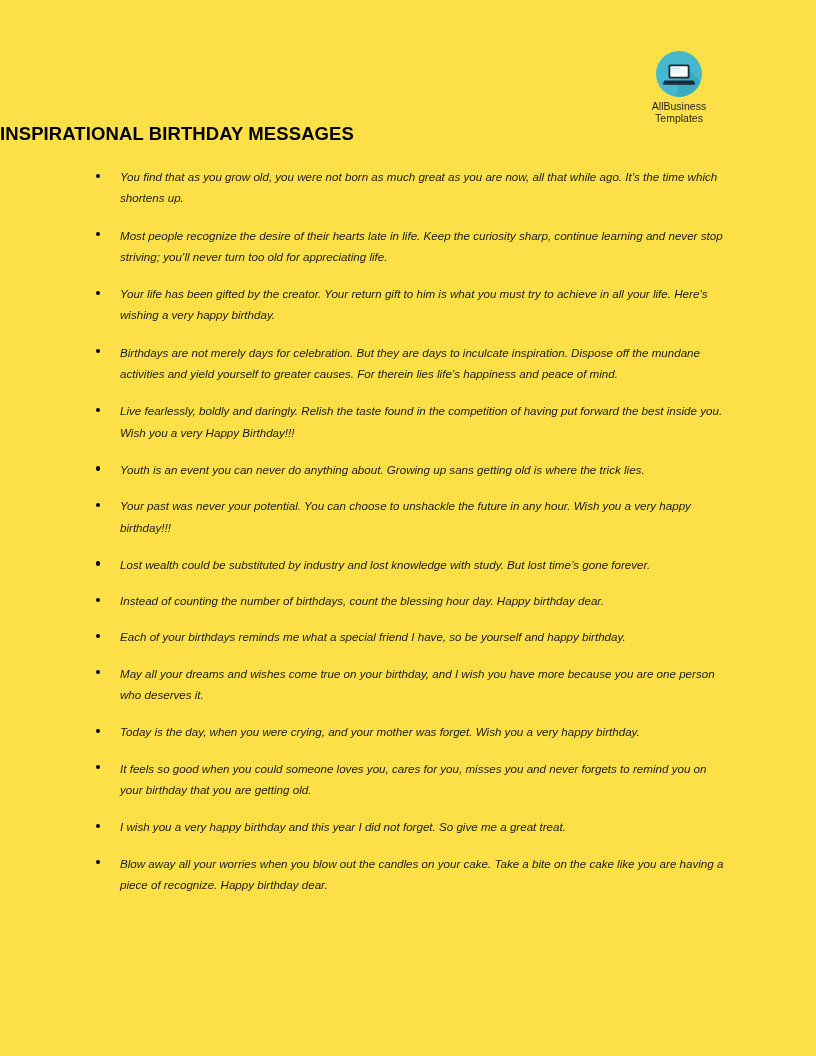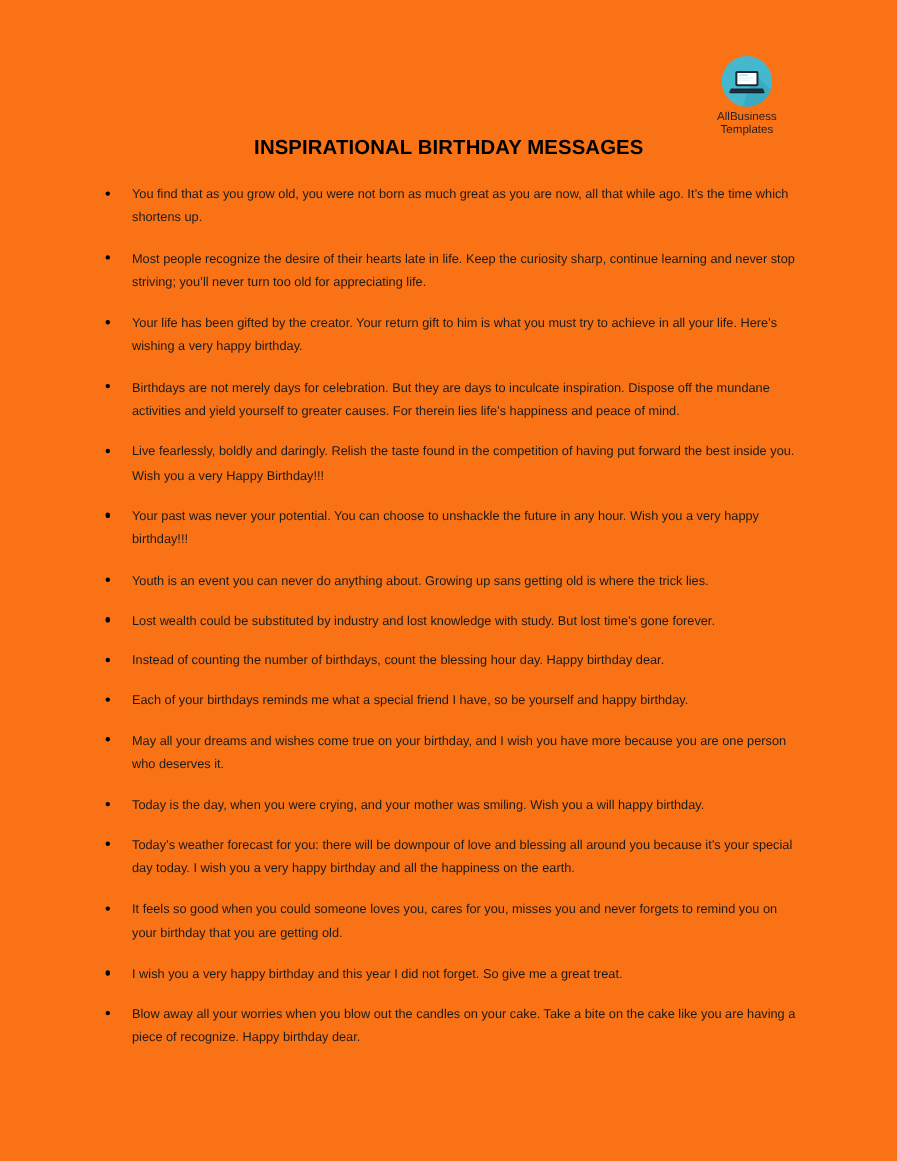--- a/index.html
+++ b/index.html
@@ -14,21 +14,21 @@
     overflow: hidden;
     font-family: "Liberation Sans", sans-serif;
     color: #000000;
     position: relative;
   }
 
   .page {
     position: relative;
     width: 816px;
     height: 1056px;
-    background: #f97316;
+    background: #fde047;
     box-sizing: border-box;
     padding-left: 16px;
   }
 
   
   .logo-block {
     position: absolute;
     top: 50px;
     left: 640px;
     width: 78px;
@@ -49,21 +49,20 @@
     letter-spacing: 0px;
     white-space: nowrap;
   }
 
   
   .doc-title {
     position: absolute;
     top: 111px;
     left: 0;
     width: 816px;
-    text-align: center;
     font-family: "Liberation Sans", sans-serif;
     font-size: 18.5px;
     font-weight: bold;
     letter-spacing: 0.1px;
     color: #000000;
   }
 
   
   .messages {
     position: absolute;
@@ -88,20 +87,21 @@
     left: 4px;
     top: 7.5px;
     width: 4.2px;
     height: 4.2px;
     background: #000000;
     border-radius: 50%;
     display: block;
   }
   .msg-item .msg-text {
     display: block;
+    font-style: italic;
   }
   
   .msg-item.tall {
     margin-bottom: 16px;
   }
 </style>
 </head>
 <body>
 
 <div class="page">
@@ -149,51 +149,47 @@
         <span class="msg-text">Your life has been gifted by the creator. Your return gift to him is what you must try to achieve in all your life. Here’s wishing a very happy birthday.</span>
       </li>
       <li class="msg-item tall">
         <span class="bullet-dot"></span>
         <span class="msg-text">Birthdays are not merely days for celebration. But they are days to inculcate inspiration. Dispose off the mundane activities and yield yourself to greater causes. For therein lies life’s happiness and peace of mind.</span>
       </li>
       <li class="msg-item tall">
         <span class="bullet-dot"></span>
         <span class="msg-text">Live fearlessly, boldly and daringly. Relish the taste found in the competition of having put forward the best inside you. Wish you a very Happy Birthday!!!</span>
       </li>
+      <li class="msg-item">
+        <span class="bullet-dot"></span>
+        <span class="msg-text">Youth is an event you can never do anything about. Growing up sans getting old is where the trick lies.</span>
+      </li>
       <li class="msg-item tall">
         <span class="bullet-dot"></span>
         <span class="msg-text">Your past was never your potential. You can choose to unshackle the future in any hour. Wish you a very happy birthday!!!</span>
       </li>
       <li class="msg-item">
         <span class="bullet-dot"></span>
-        <span class="msg-text">Youth is an event you can never do anything about. Growing up sans getting old is where the trick lies.</span>
-      </li>
-      <li class="msg-item">
-        <span class="bullet-dot"></span>
         <span class="msg-text">Lost wealth could be substituted by industry and lost knowledge with study. But lost time’s gone forever.</span>
       </li>
       <li class="msg-item">
         <span class="bullet-dot"></span>
         <span class="msg-text">Instead of counting the number of birthdays, count the blessing hour day. Happy birthday dear.</span>
       </li>
       <li class="msg-item">
         <span class="bullet-dot"></span>
         <span class="msg-text">Each of your birthdays reminds me what a special friend I have, so be yourself and happy birthday.</span>
       </li>
       <li class="msg-item tall">
         <span class="bullet-dot"></span>
         <span class="msg-text">May all your dreams and wishes come true on your birthday, and I wish you have more because you are one person who deserves it.</span>
       </li>
       <li class="msg-item">
         <span class="bullet-dot"></span>
-        <span class="msg-text">Today is the day, when you were crying, and your mother was smiling. Wish you a will happy birthday.</span>
-      </li>
-      <li class="msg-item tall">
-        <span class="bullet-dot"></span>
-        <span class="msg-text">Today’s weather forecast for you: there will be downpour of love and blessing all around you because it’s your special day today. I wish you a very happy birthday and all the happiness on the earth.</span>
+        <span class="msg-text">Today is the day, when you were crying, and your mother was forget. Wish you a very happy birthday.</span>
       </li>
       <li class="msg-item tall">
         <span class="bullet-dot"></span>
         <span class="msg-text">It feels so good when you could someone loves you, cares for you, misses you and never forgets to remind you on your birthday that you are getting old.</span>
       </li>
       <li class="msg-item">
         <span class="bullet-dot"></span>
         <span class="msg-text">I wish you a very happy birthday and this year I did not forget. So give me a great treat.</span>
       </li>
       <li class="msg-item tall">

